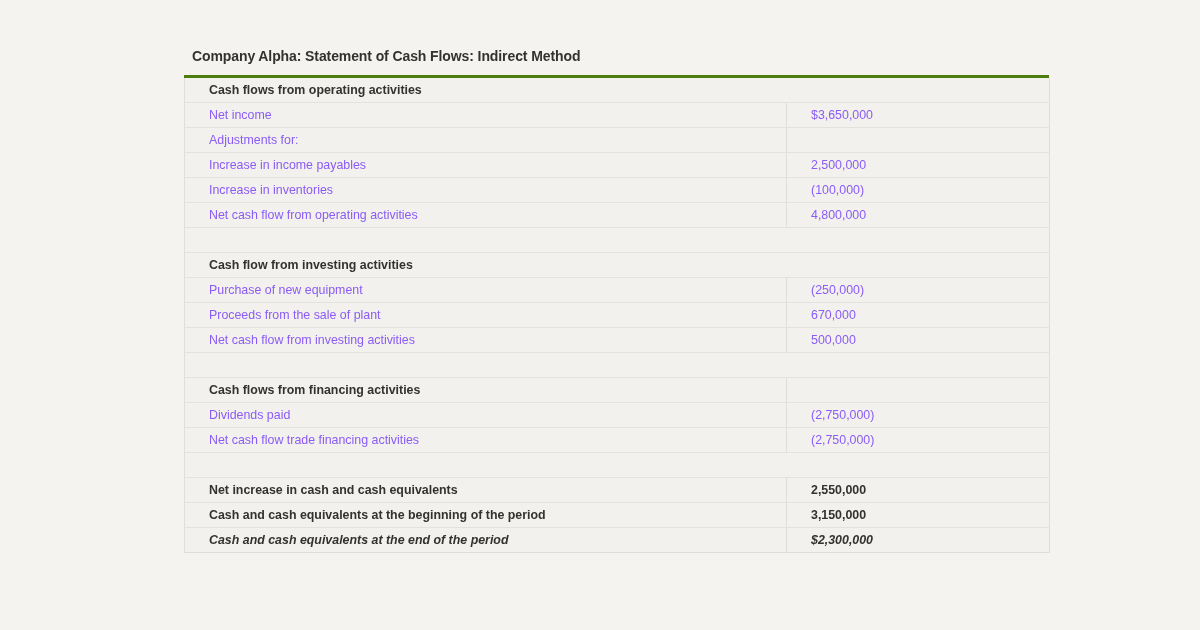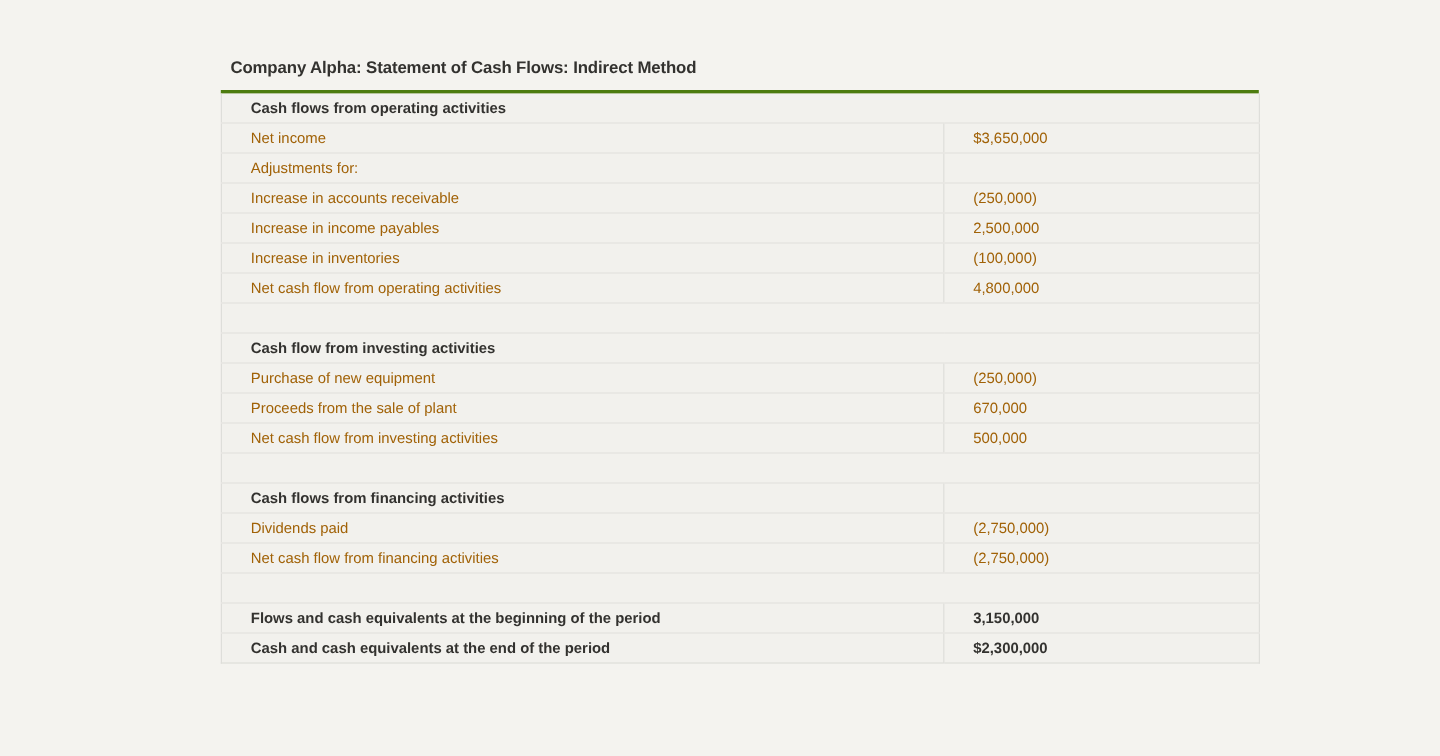--- a/index.html
+++ b/index.html
@@ -54,29 +54,29 @@
   }
 
   table.cashflow col.label-col { width: 602px; }
   table.cashflow col.value-col { width: 263px; }
 
   table.cashflow td {
     height: 24px;
     padding: 0 0 0 24px;
     font-size: 12.4px;
     line-height: 24px;
-    color: #a16207;
+    color: #8b5cf6;
     border-bottom: 1px solid #e3e2de;
     background: #f2f1ed;
     white-space: nowrap;
     overflow: hidden;
     vertical-align: middle;
   }
 
-  table.cashflow tr:last-child td { border-bottom: none; }
+  table.cashflow tr:last-child td { border-bottom: none; font-style: italic; }
 
   td.value {
     border-left: 1px solid #dededa;
     padding-left: 24px;
   }
 
   tr.section-head td {
     font-weight: bold;
     color: #33322f;
   }
@@ -112,24 +112,20 @@
           </tr>
           <tr class="item">
             <td class="label">Net income</td>
             <td class="value">$3,650,000</td>
           </tr>
           <tr class="item">
             <td class="label">Adjustments for:</td>
             <td class="value"></td>
           </tr>
           <tr class="item">
-            <td class="label">Increase in accounts receivable</td>
-            <td class="value">(250,000)</td>
-          </tr>
-          <tr class="item">
             <td class="label">Increase in income payables</td>
             <td class="value">2,500,000</td>
           </tr>
           <tr class="item">
             <td class="label">Increase in inventories</td>
             <td class="value">(100,000)</td>
           </tr>
           <tr class="item">
             <td class="label">Net cash flow from operating activities</td>
             <td class="value">4,800,000</td>
@@ -160,29 +156,33 @@
           </tr>
           <tr class="section-head">
             <td class="label">Cash flows from financing activities</td>
             <td class="value"></td>
           </tr>
           <tr class="item">
             <td class="label">Dividends paid</td>
             <td class="value">(2,750,000)</td>
           </tr>
           <tr class="item">
-            <td class="label">Net cash flow from financing activities</td>
+            <td class="label">Net cash flow trade financing activities</td>
             <td class="value">(2,750,000)</td>
           </tr>
           <tr class="spacer">
             <td class="label"></td>
             <td class="value" style="border-left: none;"></td>
           </tr>
           <tr class="total-row">
-            <td class="label">Flows and cash equivalents at the beginning of the period</td>
+            <td class="label">Net increase in cash and cash equivalents</td>
+            <td class="value">2,550,000</td>
+          </tr>
+          <tr class="total-row">
+            <td class="label">Cash and cash equivalents at the beginning of the period</td>
             <td class="value">3,150,000</td>
           </tr>
           <tr class="total-row">
             <td class="label">Cash and cash equivalents at the end of the period</td>
             <td class="value">$2,300,000</td>
           </tr>
         </tbody>
     </table>
   </div>
 

